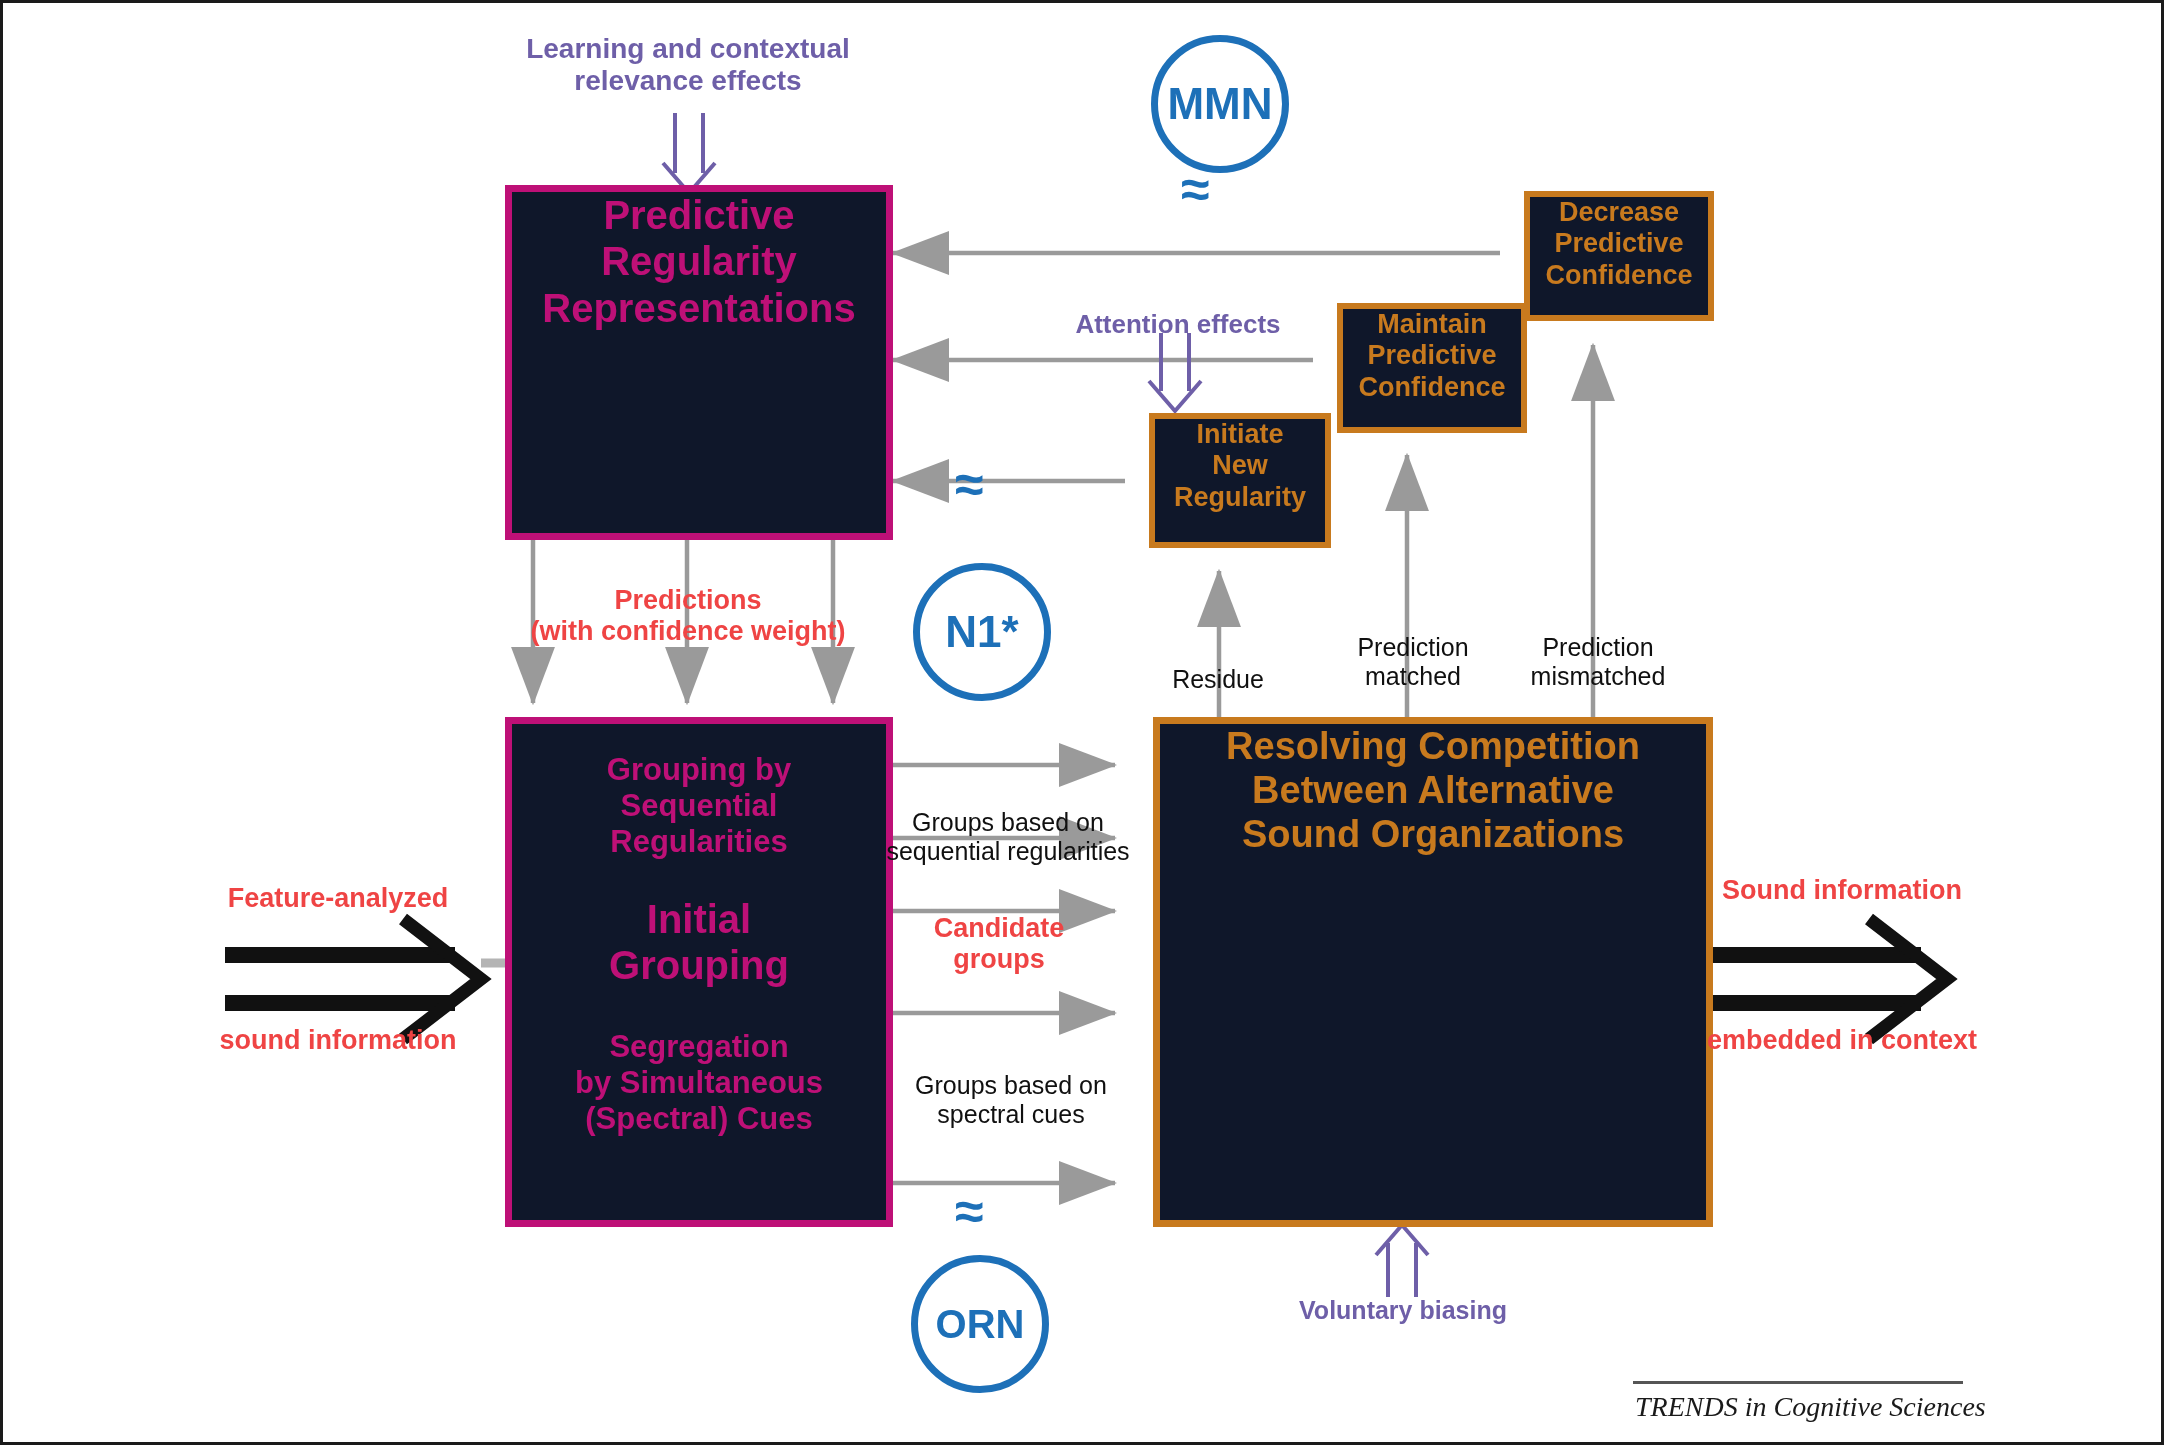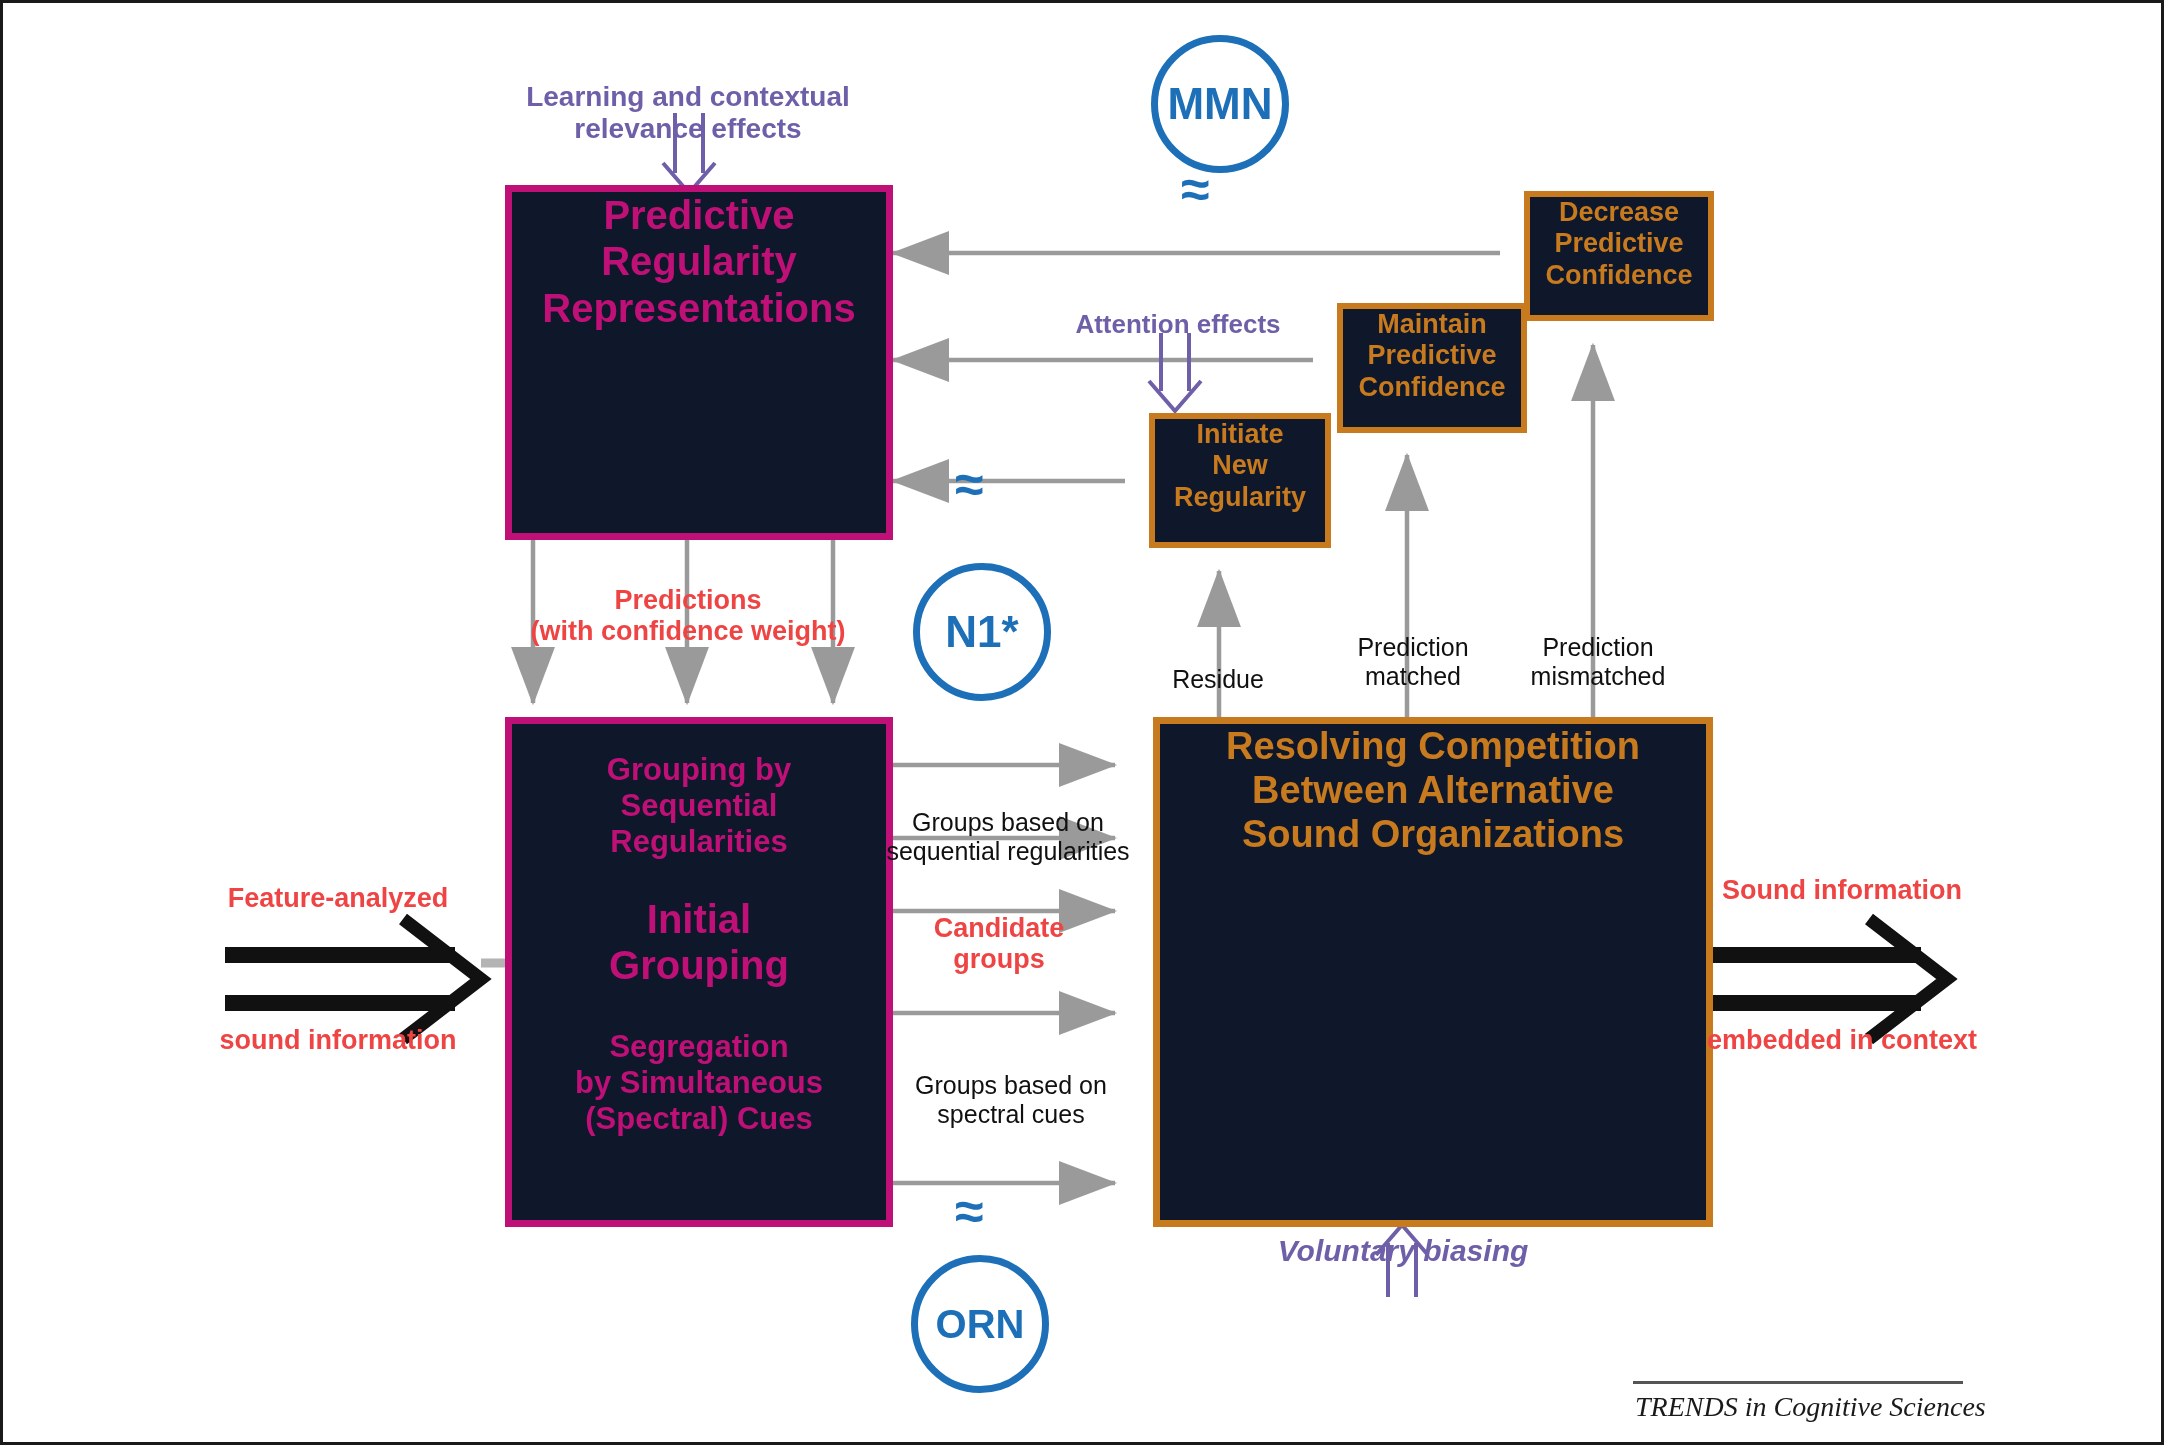--- a/index.html
+++ b/index.html
@@ -176,30 +176,30 @@
   </div>
 
   <div class="box box-orange-sm" style="left:1497px;top:188px;width:190px;height:130px;font-size:27px;">
     <div>
       <div>Decrease</div>
       <div>Predictive</div>
       <div>Confidence</div>
     </div>
   </div>
 
-  <div class="txt t-purple" style="left:460px;top:30px;width:450px;font-size:28px;margin-top:48px;">
+  <div class="txt t-purple" style="left:460px;top:30px;width:450px;font-size:28px;">
     <div>Learning and contextual</div>
     <div>relevance effects</div>
   </div>
 
   <div class="txt t-purple" style="left:1020px;top:306px;width:310px;font-size:26px;text-align:center;">
     <div>Attention effects</div>
   </div>
 
-  <div class="txt t-purple" style="left:1240px;top:1231px;width:320px;font-size:30px;font-style:italic;">
+  <div class="txt t-purple" style="left:1240px;top:1293px;width:320px;font-size:25px;">
     <div>Voluntary biasing</div>
   </div>
 
   <div class="txt t-black-b" style="left:500px;top:582px;width:370px;font-size:27px;">
     <div>Predictions</div>
     <div>(with confidence weight)</div>
   </div>
 
   <div class="txt t-black-b" style="left:886px;top:910px;width:220px;font-size:27px;">
     <div>Candidate</div>

